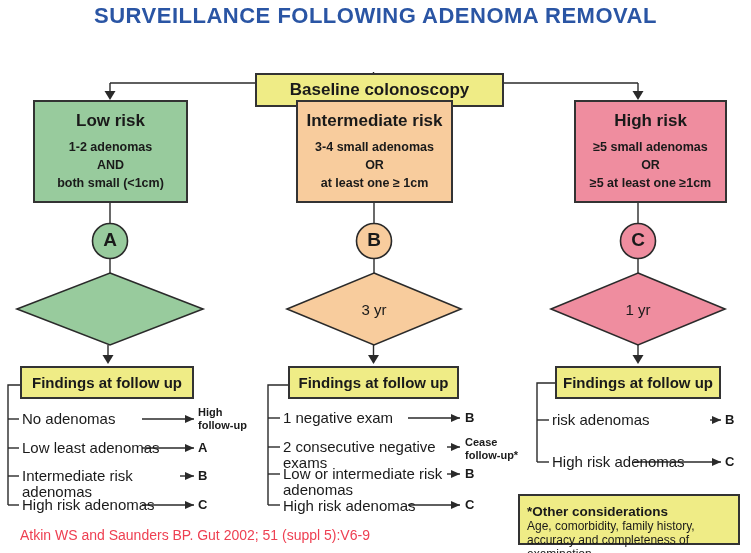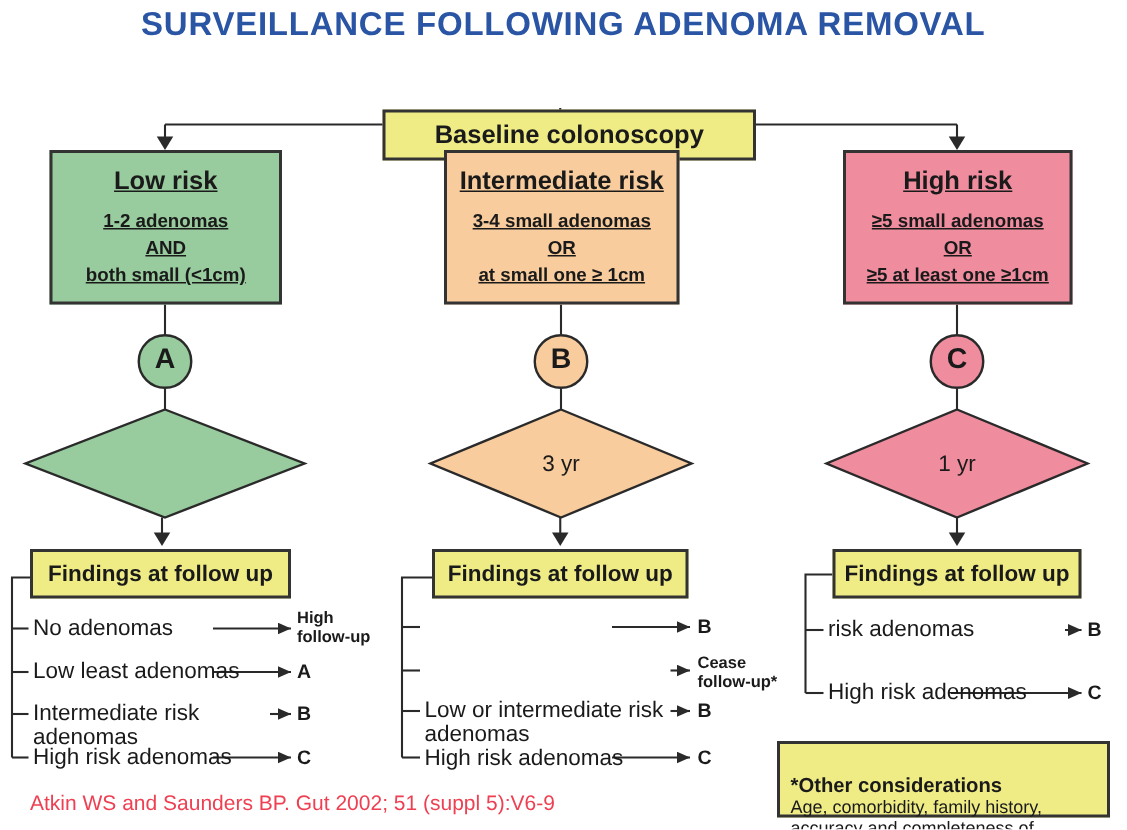--- a/index.html
+++ b/index.html
@@ -12,41 +12,41 @@
     top:3px;left:0;width:751px;text-align:center;
     font-size:22px;font-weight:bold;color:#2a55a4;letter-spacing:.5px;
   }
   .node{
     box-sizing:border-box;border:2px solid #333;display:flex;
     align-items:center;justify-content:center;text-align:center;
   }
   .yellow{background:#efec86;}
   .green{background:#98cb9d;}
   .peach{background:#f8cc9d;}
-  .pink{background:#ef8d9f;}
+  .pink{background:#ef8d9f;margin-left:12px;}
   #baseline-box{left:255px;top:38px;width:249px;height:34px;font-size:17px;font-weight:bold;margin-top:35px;}
-  .risk-box{top:100px;height:103px;flex-direction:column;justify-content:flex-start;padding-top:9px;text-decoration:underline;}
+  .risk-box{top:100px;height:103px;flex-direction:column;justify-content:flex-start;padding-top:9px;}
   .risk-title{font-size:17px;font-weight:bold;margin-bottom:7px;}
   .risk-line{font-size:12.5px;font-weight:bold;line-height:18px;display:block;}
   #risk-low{left:33px;width:155px;}
   #risk-mid{left:296px;width:157px;}
   #risk-high{left:562px;width:153px;}
   .letter{top:229px;width:40px;text-align:center;font-size:19px;font-weight:bold;}
   .diamond-label{text-align:center;font-size:15px;line-height:17px;}
   .findings-box{top:366px;height:33px;font-size:15px;font-weight:bold;}
   #findings-low{left:20px;width:174px;}
   #findings-mid{left:288px;width:171px;}
   #findings-high{left:555px;width:166px;}
   .item-label{font-size:15px;line-height:15.5px;}
   .nowrap{white-space:nowrap;display:block;}
   .result{font-size:13px;font-weight:bold;line-height:14px;}
   .result.small{font-size:11px;line-height:12.5px;width:62px;}
   #other-box{
     left:518px;top:494px;width:222px;height:51px;box-sizing:border-box;
-    border:2px solid #333;background:#efec86;padding:20px 7px;
+    border:2px solid #333;background:#efec86;padding:8px 7px;
   }
   #other-title{font-size:13.5px;font-weight:bold;}
   #other-body{font-size:12px;line-height:14px;}
   #citation{left:20px;top:527px;font-size:14px;color:#ee4052;}
   svg line,svg polyline{stroke:#2a2a2a;stroke-width:1.4;fill:none;}
   svg polygon.head{fill:#2a2a2a;stroke:none;}
   svg circle,svg polygon.shape{stroke:#2a2a2a;stroke-width:1.6;}
 </style>
 </head>
 <body>
@@ -137,21 +137,21 @@
   <div id="risk-low" class="abs node risk-box green">
     <div class="risk-title">Low risk</div>
     <span class="risk-line">1-2 adenomas</span>
     <span class="risk-line">AND</span>
     <span class="risk-line">both small (&lt;1cm)</span>
   </div>
   <div id="risk-mid" class="abs node risk-box peach">
     <div class="risk-title">Intermediate risk</div>
     <span class="risk-line">3-4 small adenomas</span>
     <span class="risk-line">OR</span>
-    <span class="risk-line">at small one ≥ 1cm</span>
+    <span class="risk-line">at least one ≥ 1cm</span>
   </div>
   <div id="risk-high" class="abs node risk-box pink">
     <div class="risk-title">High risk</div>
     <span class="risk-line">≥5 small adenomas</span>
     <span class="risk-line">OR</span>
     <span class="risk-line">≥5 at least one ≥1cm</span>
   </div>
 
   <div class="abs letter" style="left:90px">A</div>
   <div class="abs letter" style="left:354px">B</div>
@@ -166,20 +166,22 @@
 
   <div class="abs item-label" style="left:22px;top:411px;width:170px">No adenomas</div>
   <div class="abs item-label" style="left:22px;top:440px;width:170px">Low least adenomas</div>
   <div class="abs item-label" style="left:22px;top:468px;width:175px">Intermediate risk adenomas</div>
   <div class="abs item-label" style="left:22px;top:497px;width:170px">High risk adenomas</div>
   <div class="abs result small" style="left:198px;top:406px">High follow-up</div>
   <div class="abs result" style="left:198px;top:441px">A</div>
   <div class="abs result" style="left:198px;top:469px">B</div>
   <div class="abs result" style="left:198px;top:498px">C</div>
 
+  <div class="abs item-label" style="left:283px;top:410px;width:200px">1 negative exam</div>
+  <div class="abs item-label" style="left:283px;top:439px;width:200px">2 consecutive negative exams</div>
   <div class="abs item-label" style="left:283px;top:466px;width:160px">Low or intermediate risk adenomas</div>
   <div class="abs item-label" style="left:283px;top:498px;width:200px">High risk adenomas</div>
   <div class="abs result" style="left:465px;top:411px">B</div>
   <div class="abs result small" style="left:465px;top:436px">Cease follow-up*</div>
   <div class="abs result" style="left:465px;top:467px">B</div>
   <div class="abs result" style="left:465px;top:498px">C</div>
 
   <div class="abs item-label" style="left:552px;top:412px;width:185px">
     <span class="nowrap">risk adenomas</span>
   </div>

